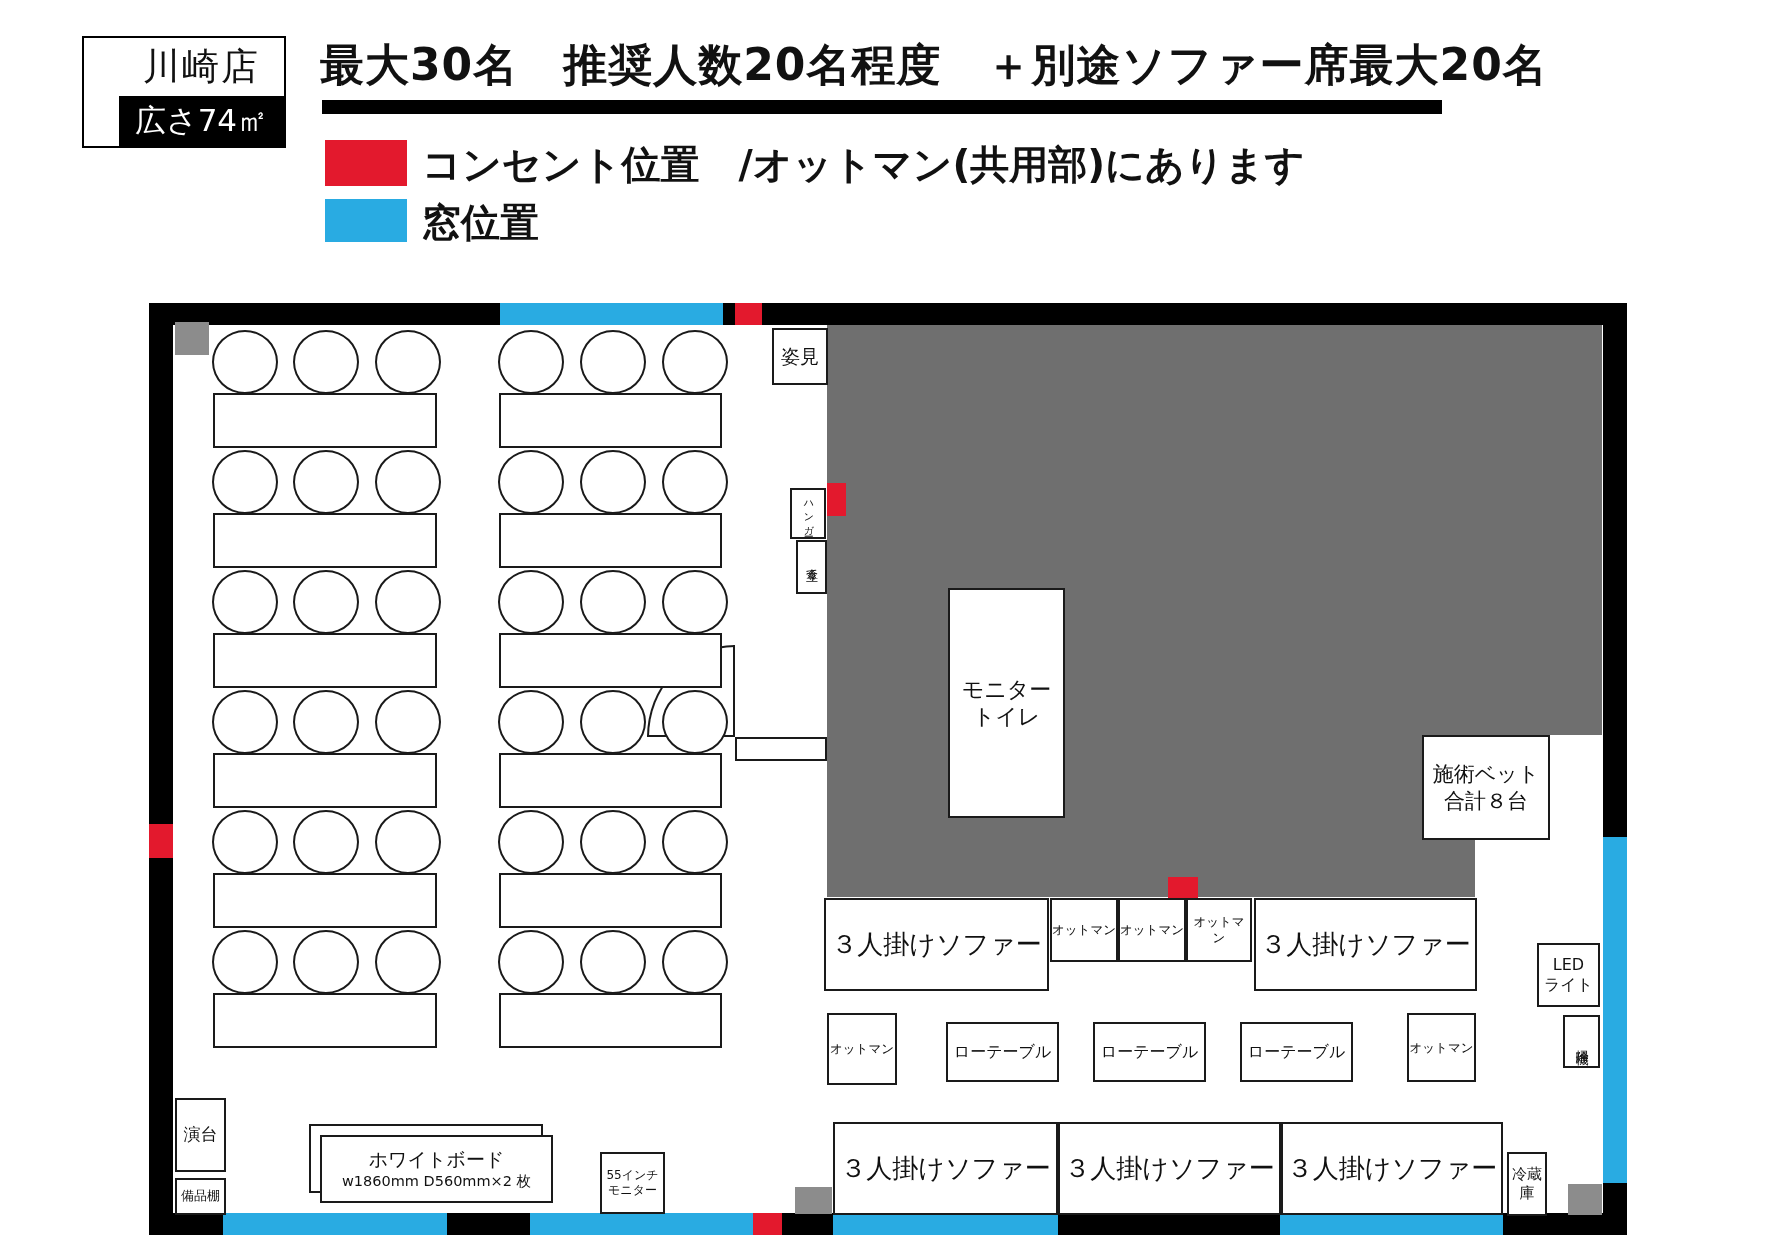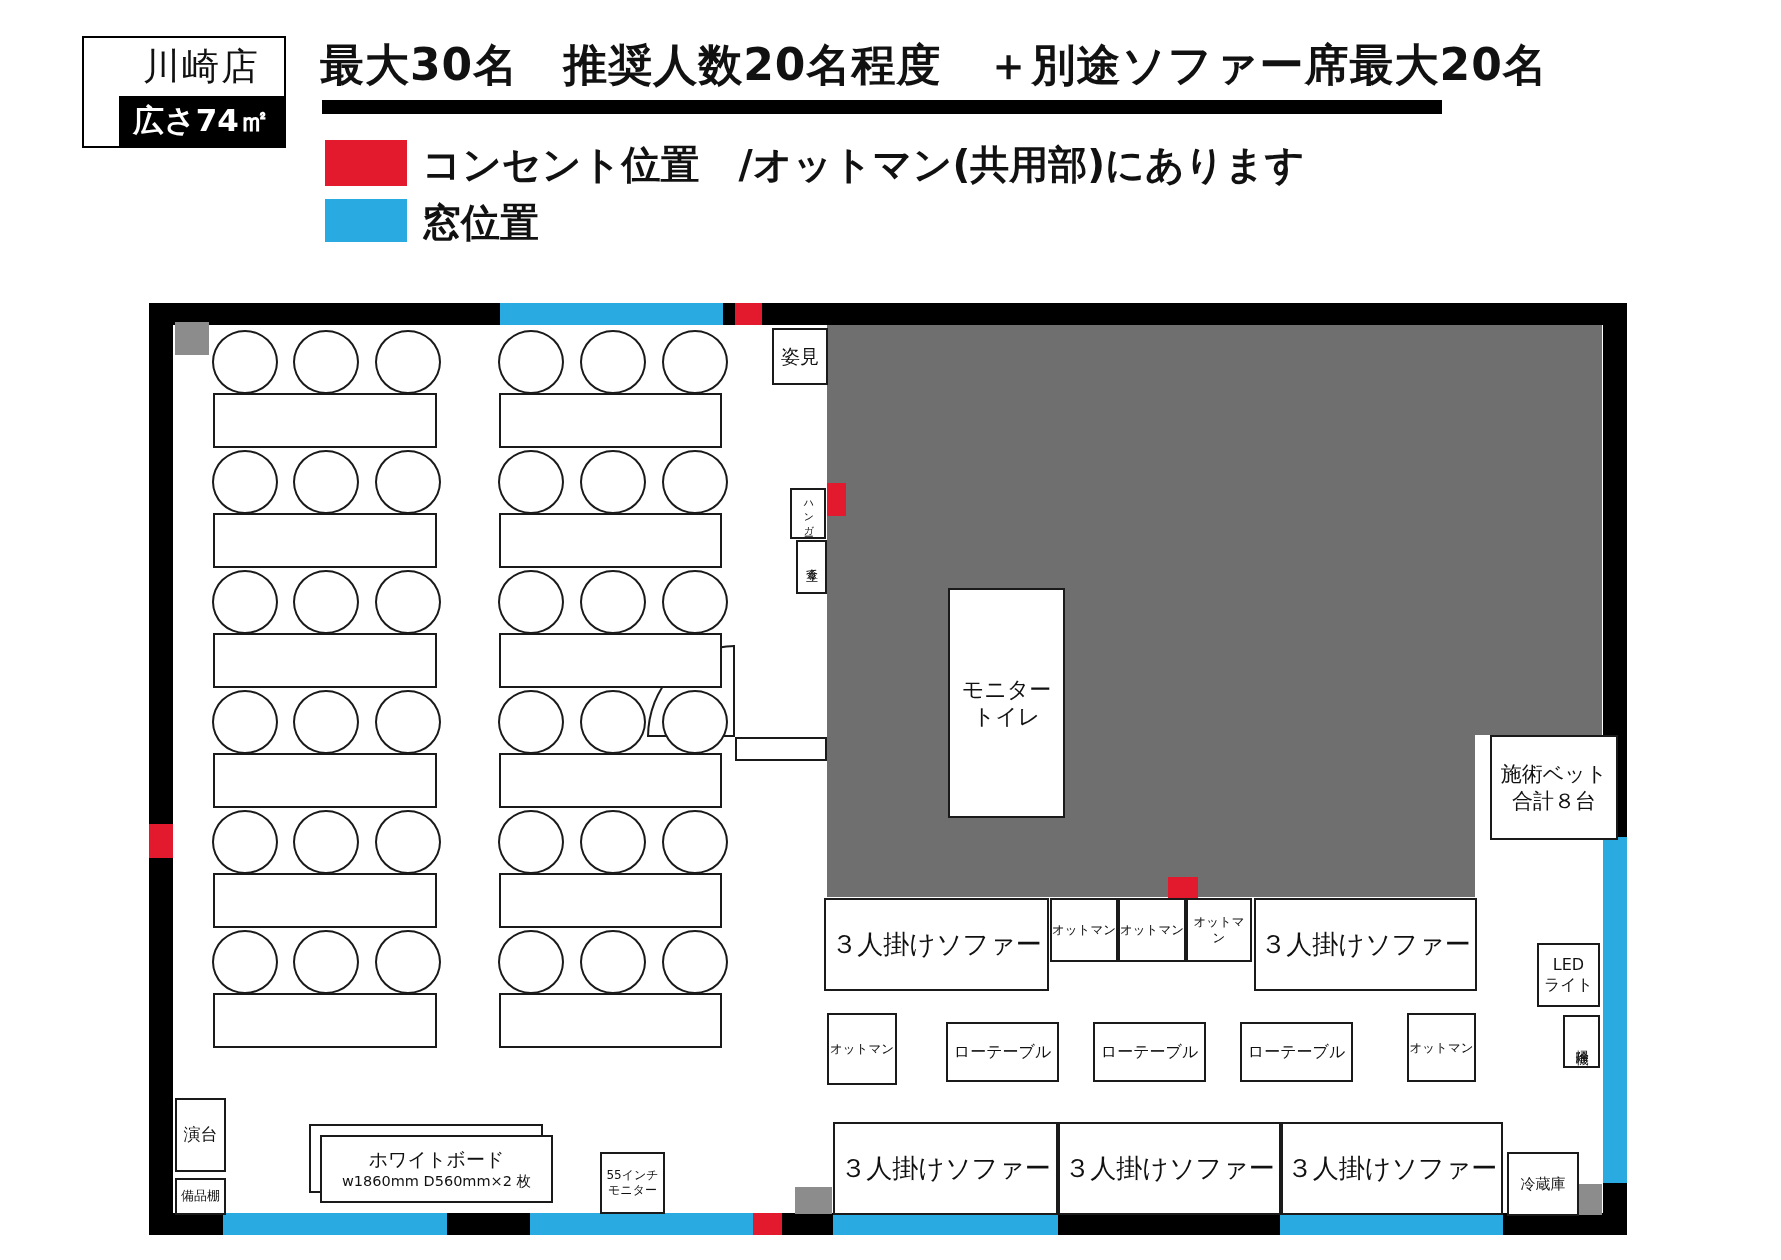--- a/index.html
+++ b/index.html
@@ -15,21 +15,21 @@
   .abs{position:absolute;box-sizing:border-box;}
 
   
   #info-card{left:82px;top:36px;width:204px;border:2px solid #000;padding-left:35px;}
   #info-store{height:58px;display:flex;align-items:center;justify-content:center;
     font-size:37px;font-weight:500;letter-spacing:2px;}
   #info-mid{border-top:2px solid #000;padding:6px 0 8px 0;text-align:center;}
   #info-room{font-size:25px;line-height:1.25;}
   #info-floor{font-size:33px;font-weight:700;line-height:1.15;}
   #info-area{background:#000;color:#fff;height:50px;display:flex;align-items:center;
-    justify-content:center;font-size:31px;font-weight:700;}
+    justify-content:center;font-size:31px;font-weight:400;}
 
   
   #headline{left:320px;top:36px;width:1200px;font-size:44px;font-weight:700;letter-spacing:1px;white-space:nowrap;}
   #headline-rule{left:322px;top:100px;width:1120px;height:14px;background:#000;}
   .legend-swatch{width:82px;height:46px;}
   #legend-outlet-swatch{left:325px;top:140px;background:var(--outlet-red);}
   #legend-window-swatch{left:325px;top:199px;background:var(--window-blue);height:43px;}
   .legend-text{font-size:39px;font-weight:700;white-space:nowrap;}
   #legend-outlet-text{left:422px;top:138px;}
   #legend-window-text{left:422px;top:196px;}
@@ -161,21 +161,21 @@
     <span>傘立て</span>
   </div>
 
   <div class="abs box" style="left:948px;top:588px;width:117px;height:230px;font-size:22px;">
     <div>
       <div>モニター</div>
       <div>トイレ</div>
     </div>
   </div>
 
-  <div class="abs box" style="left:1490px;top:735px;width:128px;height:105px;font-size:21px;">
+  <div class="abs box" style="left:1422px;top:735px;width:128px;height:105px;font-size:21px;">
     <div>
       <div>施術ベット</div>
       <div>合計８台</div>
     </div>
   </div>
 
   <div class="abs box sofa-label" style="left:824px;top:898px;width:225px;height:93px;">
     <span>３人掛けソファー</span>
   </div>
   <div class="abs box ottoman-label" style="left:1050px;top:898px;width:68px;height:64px;">
@@ -219,21 +219,21 @@
 
   <div class="abs box" style="left:1537px;top:943px;width:63px;height:64px;font-size:16px;">
     <div>
       <div>LED</div>
       <div>ライト</div>
     </div>
   </div>
   <div class="abs box vtext" style="left:1563px;top:1015px;width:37px;height:53px;font-size:13px;">
     <span>掃除機</span>
   </div>
-  <div class="abs box" style="left:1507px;top:1152px;width:72px;height:64px;font-size:15px;align-items:center;">
+  <div class="abs box" style="left:1507px;top:1152px;width:40px;height:64px;font-size:15px;align-items:center;">
     <span>冷蔵庫</span>
   </div>
 
   <div class="abs box" style="left:175px;top:1098px;width:51px;height:74px;font-size:17px;">
     <span>演台</span>
   </div>
   <div class="abs box" style="left:175px;top:1178px;width:51px;height:37px;font-size:13px;">
     <span>備品棚</span>
   </div>
 

